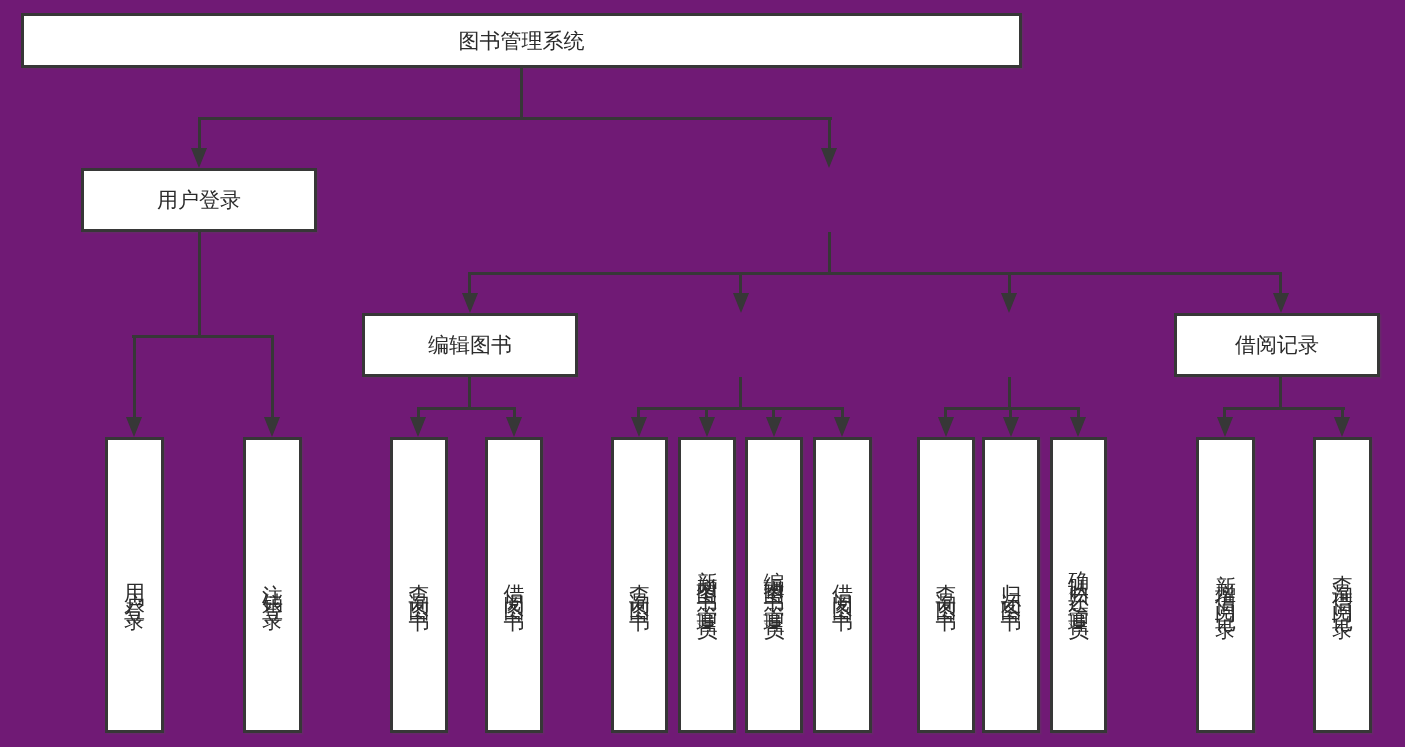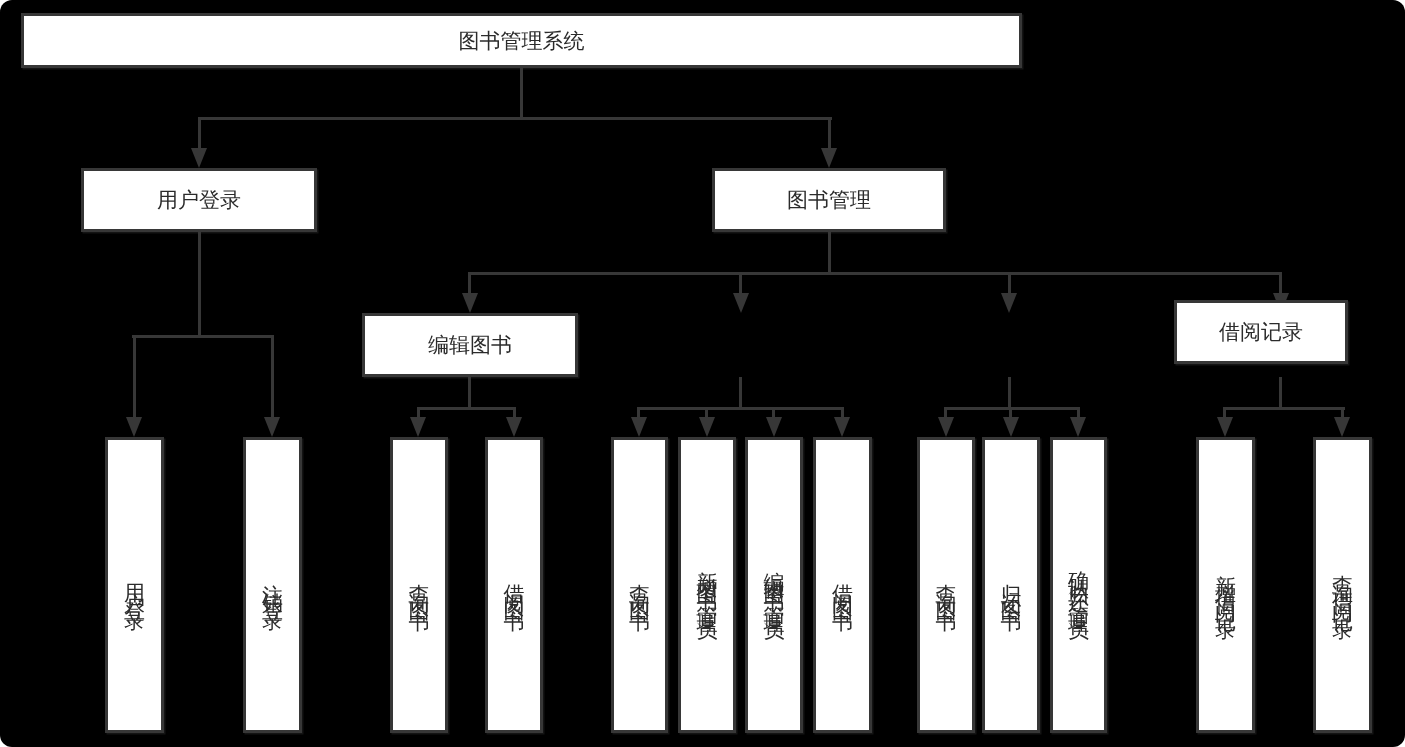--- a/index.html
+++ b/index.html
@@ -1,19 +1,19 @@
 <!DOCTYPE html>
 <html><head>
 <meta charset="utf-8">
 <style>
   html,body{margin:0;padding:0;background:#ffffff;}
   .stage{
-    position:relative;width:1405px;height:747px;background:#000000;
+    position:relative;width:1405px;height:747px;background:#701a75;
     font-family:"Liberation Sans","DejaVu Sans",sans-serif;
-    overflow:hidden;color:#2b2b2b;border-radius:12px;
+    overflow:hidden;color:#2b2b2b;
   }
   .node{
     position:absolute;box-sizing:border-box;
     border:3px solid #373737;background:#ffffff;
     display:flex;align-items:center;justify-content:center;
     font-size:21px;color:#2b2b2b;
     box-shadow:1.5px 1.5px 0 rgba(80,80,80,0.25);
   }
   .leaf span{
     writing-mode:vertical-rl;text-orientation:mixed;
@@ -48,23 +48,20 @@
     <div class="h" style="left:198px;top:117px;width:634px;"></div>
     <div class="v" style="left:198px;top:117px;height:35px;"></div>
     <div class="arrow" style="left:191px;top:148px;"></div>
     <div class="v" style="left:828px;top:117px;height:35px;"></div>
     <div class="arrow" style="left:821px;top:148px;"></div>
   </div>
 
   <div class="node" style="left:81px;top:168px;width:236px;height:64px;">
     <span>用户登录</span>
   </div>
-  <div class="node" style="left:712px;top:168px;width:234px;height:64px;">
-    <span>图书管理</span>
-  </div>
 
   <div>
     <div class="v" style="left:198px;top:232px;height:106px;"></div>
     <div class="h" style="left:132px;top:335px;width:142px;"></div>
     <div class="v" style="left:133px;top:335px;height:85px;"></div>
     <div class="arrow" style="left:126px;top:417px;"></div>
     <div class="v" style="left:271px;top:335px;height:85px;"></div>
     <div class="arrow" style="left:264px;top:417px;"></div>
   </div>
 
@@ -77,21 +74,21 @@
     <div class="arrow" style="left:733px;top:293px;"></div>
     <div class="v" style="left:1008px;top:272px;height:24px;"></div>
     <div class="arrow" style="left:1001px;top:293px;"></div>
     <div class="v" style="left:1279px;top:272px;height:24px;"></div>
     <div class="arrow" style="left:1273px;top:293px;"></div>
   </div>
 
   <div class="node" style="left:362px;top:313px;width:216px;height:64px;">
     <span>编辑图书</span>
   </div>
-  <div class="node" style="left:1174px;top:300px;width:174px;height:64px;text-align:center;">
+  <div class="node" style="left:1174px;top:313px;width:206px;height:64px;text-align:center;">
     <span>借阅记录</span>
   </div>
 
   <div>
     <div class="v" style="left:468px;top:377px;height:33px;"></div>
     <div class="h" style="left:417px;top:407px;width:99px;"></div>
     <div class="v" style="left:417px;top:407px;height:13px;"></div>
     <div class="arrow" style="left:410px;top:417px;"></div>
     <div class="v" style="left:513px;top:407px;height:13px;"></div>
     <div class="arrow" style="left:506px;top:417px;"></div>

